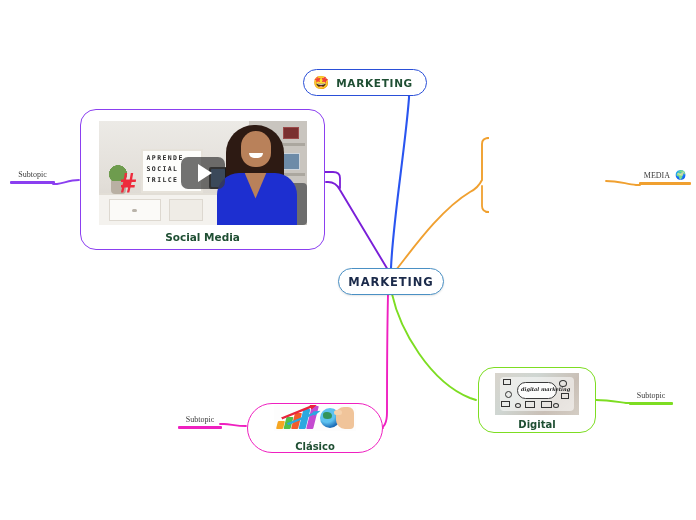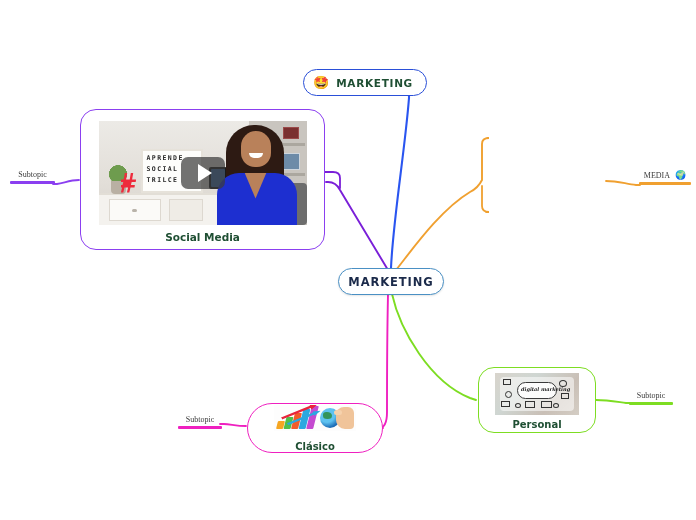--- a/index.html
+++ b/index.html
@@ -345,21 +345,21 @@
       <div class="di-ic di-i1"></div>
       <div class="di-ic di-i2"></div>
       <div class="di-ic di-i3"></div>
       <div class="di-ic di-i4"></div>
       <div class="di-ic di-i5"></div>
       <div class="di-ic di-i6"></div>
       <div class="di-ic di-i7"></div>
       <div class="di-ic di-i8"></div>
       <div class="di-ic di-i9"></div>
     </div>
-    <div class="caption">Personal</div>
+    <div class="caption">Digital</div>
   </div>
 
   <div class="card" id="card-clasico">
     <div class="thumb">
       <div class="art cl-bg"></div>
       <div class="cl-bar cl-b1"></div>
       <div class="cl-bar cl-b2"></div>
       <div class="cl-bar cl-b3"></div>
       <div class="cl-bar cl-b4"></div>
       <div class="cl-bar cl-b5"></div>

